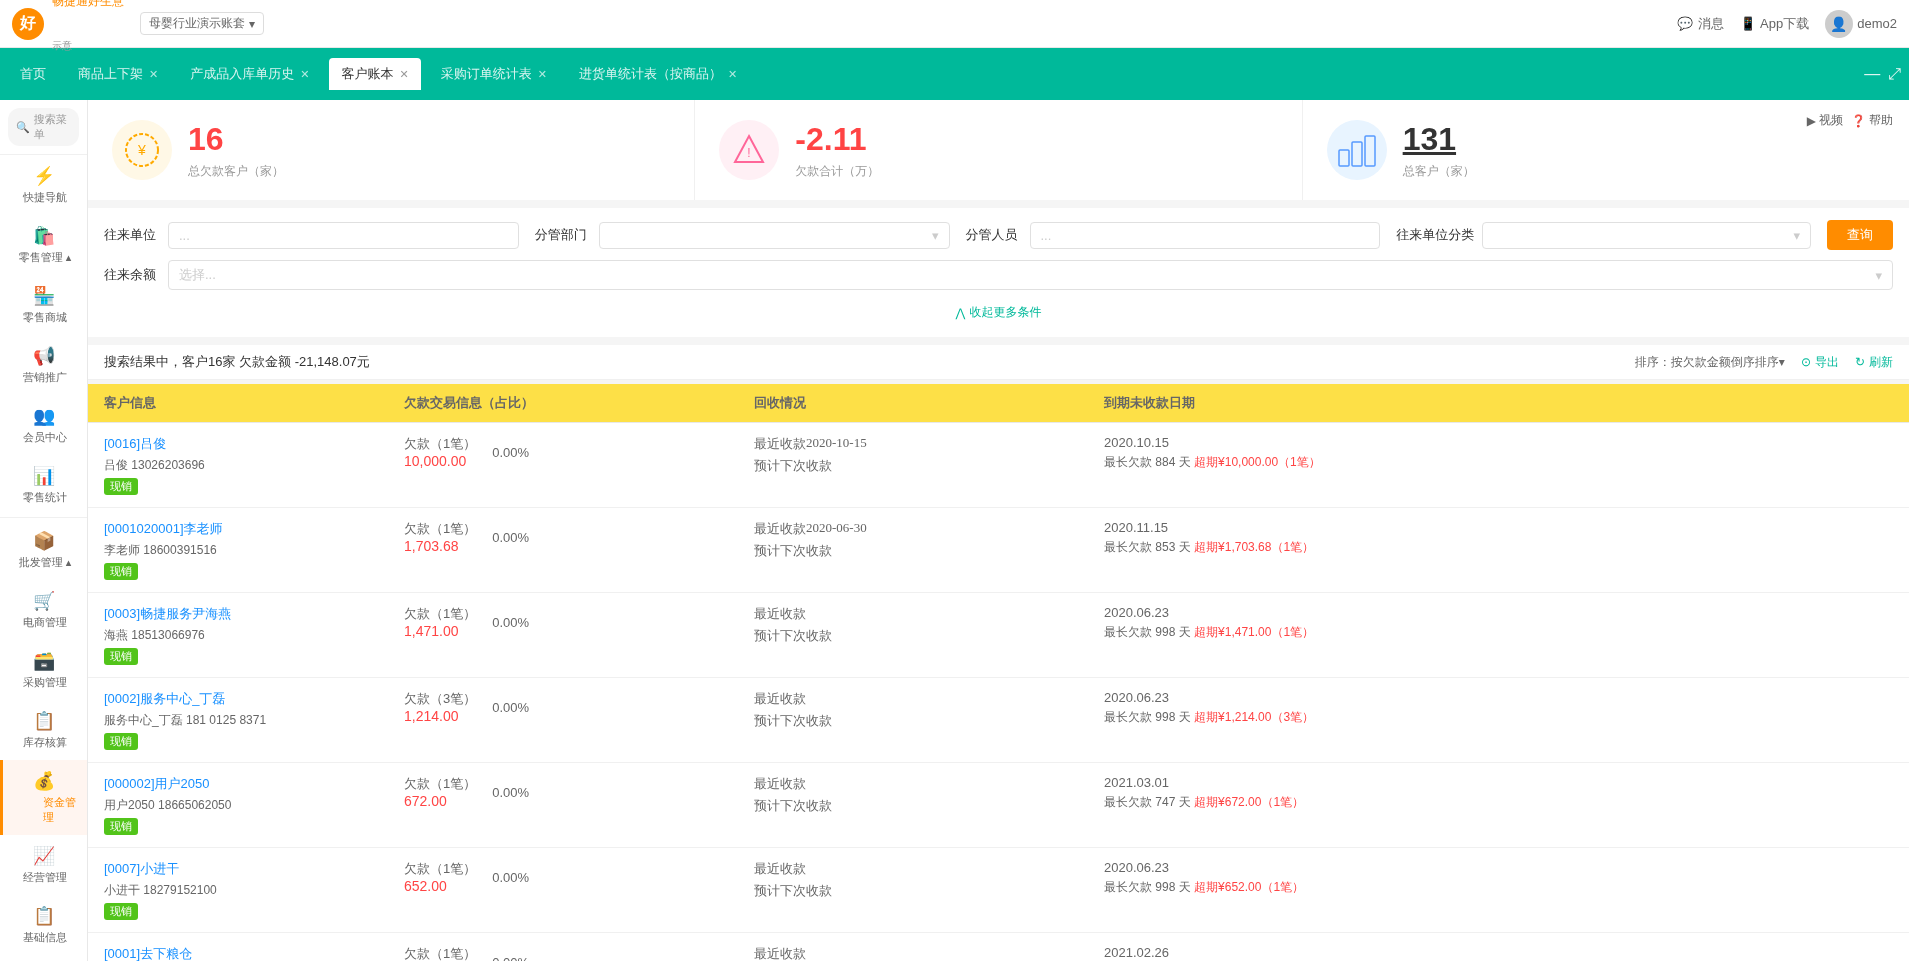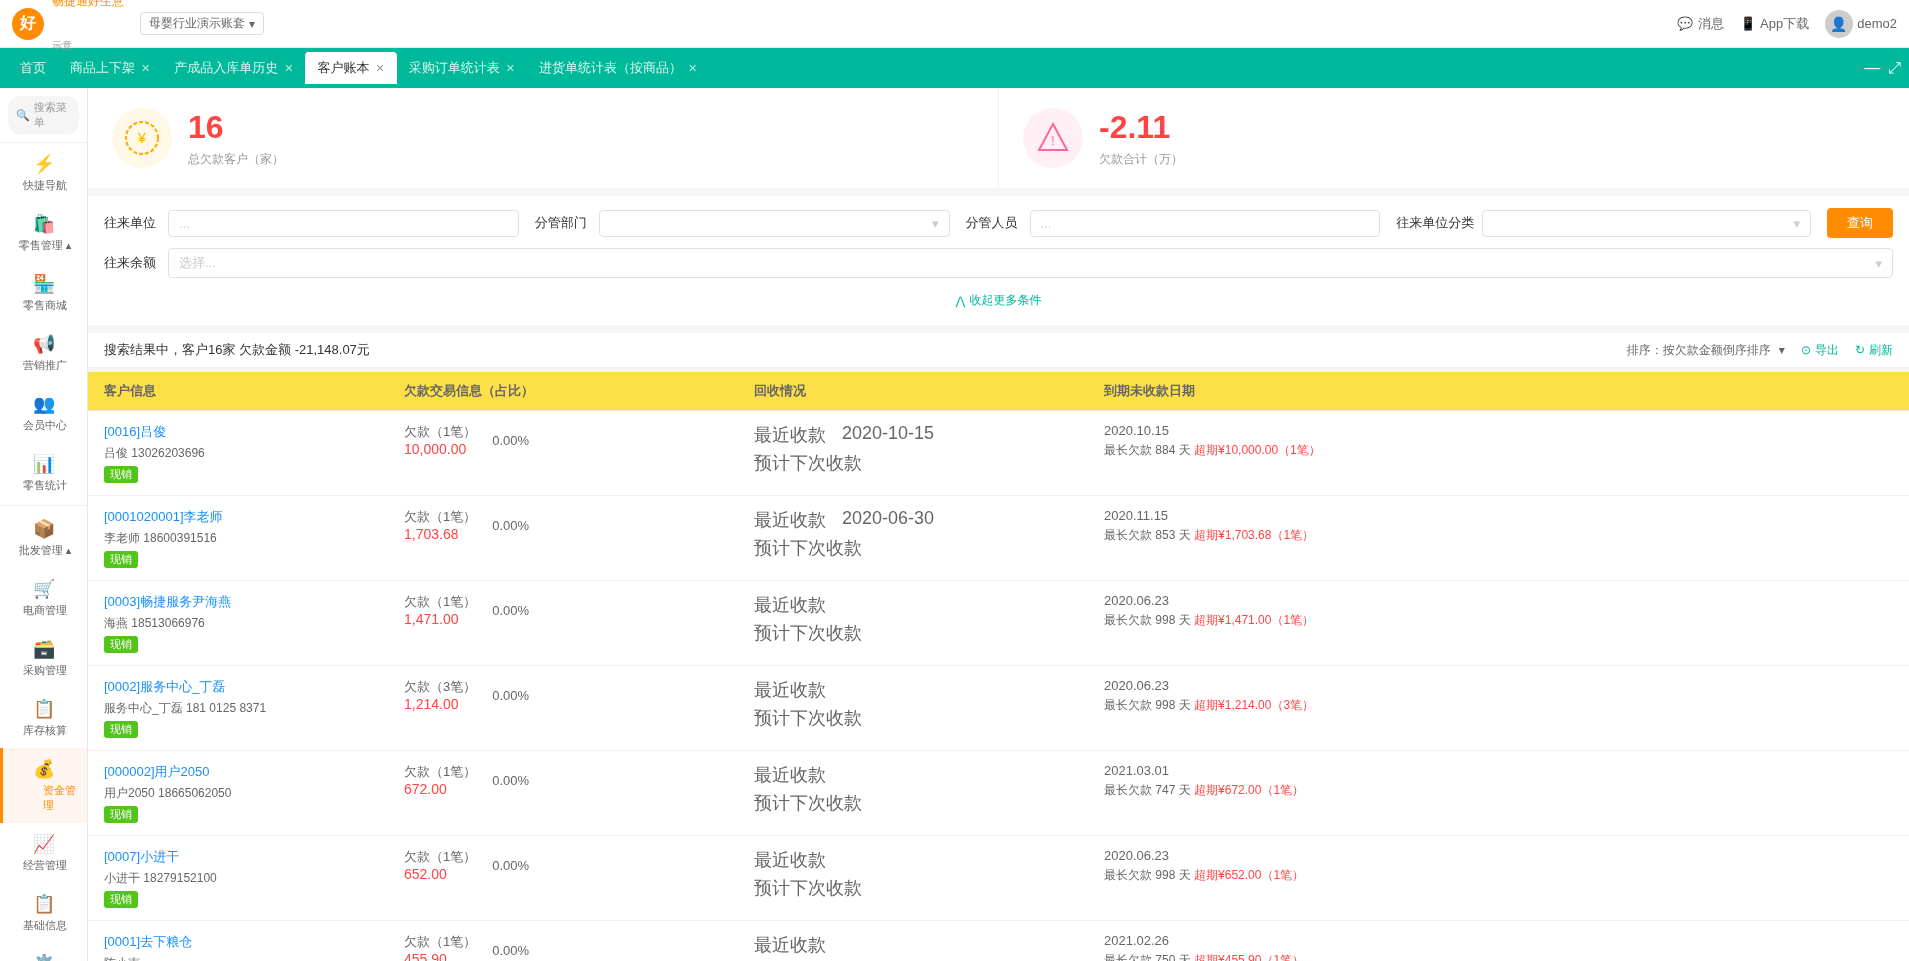--- a/index.html
+++ b/index.html
@@ -9,21 +9,21 @@
     .top-bar { display: flex; align-items: center; background: #fff; height: 48px; border-bottom: 1px solid #e8e8e8; padding: 0 12px; gap: 16px; }
     .logo-area { display: flex; align-items: center; gap: 8px; }
     .logo-icon { width: 32px; height: 32px; background: #ff8c00; border-radius: 50%; display: flex; align-items: center; justify-content: center; color: #fff; font-size: 16px; font-weight: bold; }
     .app-name { font-size: 12px; color: #ff8c00; line-height: 1.2; }
     .industry-selector { display: flex; align-items: center; gap: 4px; color: #666; font-size: 12px; border: 1px solid #ddd; border-radius: 4px; padding: 2px 8px; cursor: pointer; }
     .top-right { margin-left: auto; display: flex; align-items: center; gap: 16px; }
     .top-action { display: flex; align-items: center; gap: 4px; color: #666; font-size: 13px; cursor: pointer; }
     .avatar { width: 28px; height: 28px; border-radius: 50%; background: #ccc; display: flex; align-items: center; justify-content: center; overflow: hidden; }
 
     
-    .tab-bar { display: flex; align-items: center; background: #00b99a; height: 40px; padding: 0 8px; gap: 0; overflow: hidden; }
+    .tab-bar { display: flex; align-items: center; background: #00b99a; height: 52px; padding: 0 8px; gap: 8px; overflow: hidden; }
     .tab { display: flex; align-items: center; gap: 6px; padding: 0 12px; height: 32px; border-radius: 4px 4px 0 0; cursor: pointer; font-size: 13px; color: rgba(255,255,255,0.85); white-space: nowrap; }
     .tab.active { background: #fff; color: #333; border-radius: 4px 4px 0 0; }
     .tab-close { color: rgba(255,255,255,0.7); font-size: 11px; cursor: pointer; }
     .tab.active .tab-close { color: #999; }
     .tab-actions { margin-left: auto; display: flex; gap: 8px; }
     .tab-action-btn { color: rgba(255,255,255,0.9); cursor: pointer; font-size: 16px; }
 
     
     .main-layout { display: flex; height: calc(100vh - 88px); }
     
@@ -64,39 +64,39 @@
     .filter-select { flex: 1; border: 1px solid #e0e0e0; border-radius: 4px; padding: 5px 10px; font-size: 13px; color: #ccc; display: flex; align-items: center; justify-content: space-between; cursor: pointer; background: #fff; }
     .search-btn { background: #ff8c00; color: #fff; border: none; border-radius: 4px; padding: 6px 20px; font-size: 13px; cursor: pointer; white-space: nowrap; }
     .collapse-btn { text-align: center; color: #00b99a; font-size: 12px; cursor: pointer; display: flex; align-items: center; justify-content: center; gap: 4px; padding: 4px; }
 
     
     .result-bar { display: flex; align-items: center; justify-content: space-between; background: #fff; padding: 8px 16px; margin-bottom: 4px; border-bottom: 1px solid #f0f0f0; }
     .result-info { font-size: 13px; color: #666; }
     .result-info span { color: #333; }
     .result-actions { display: flex; align-items: center; gap: 16px; font-size: 12px; color: #666; }
     .result-action { display: flex; align-items: center; gap: 4px; cursor: pointer; color: #00b99a; }
-    .sort-selector { display: flex; align-items: center; gap: 8px; cursor: pointer; text-align: right; }
+    .sort-selector { display: flex; align-items: center; gap: 0; cursor: pointer; text-align: right; }
 
     
     .table-container { background: #fff; }
     .table-header { display: grid; grid-template-columns: 300px 350px 350px 1fr; background: #fde047; border-bottom: 1px solid #e8e8e8; padding: 10px 16px; font-size: 13px; font-weight: bold; color: #666; }
     .table-row { display: grid; grid-template-columns: 300px 350px 350px 1fr; padding: 12px 16px; border-bottom: 1px solid #f0f0f0; align-items: start; }
     
     .customer-info { display: flex; flex-direction: column; gap: 4px; }
     .customer-name { color: #1890ff; font-size: 13px; cursor: pointer; }
     .customer-phone { font-size: 12px; color: #666; }
     .customer-tag { display: inline-flex; align-items: center; padding: 1px 6px; border-radius: 3px; font-size: 11px; color: #fff; background: #52c41a; width: fit-content; }
     
     .debt-info { display: flex; align-items: center; gap: 16px; }
     .debt-count { font-size: 13px; color: #666; }
     .debt-amount { font-size: 14px; color: #ff4444; font-weight: 500; }
     .debt-percent { font-size: 13px; color: #666; }
     
     .recovery-info { display: flex; flex-direction: column; gap: 4px; }
-    .recovery-row { display: flex; gap: 16px; font-size: 18px; color: #666; }
+    .recovery-row { display: flex; font-size: 13px; color: #666; font-family: Liberation Serif, serif; }
     .recovery-label { color: #666; }
     .recovery-date { color: #666; }
     
     .overdue-info { display: flex; flex-direction: column; gap: 4px; }
     .overdue-date { font-size: 13px; color: #666; }
     .overdue-detail { font-size: 12px; color: #666; }
     .overdue-link { color: #ff4444; cursor: pointer; }
 
     
     ::-webkit-scrollbar { width: 6px; height: 6px; }
@@ -259,20 +259,43 @@
           <svg width="36" height="36" viewBox="0 0 36 36" fill="none">
             <polygon points="18,4 32,30 4,30" stroke="#ff6699" stroke-width="2" fill="none"></polygon>
             <text x="18" y="25" text-anchor="middle" font-size="12" fill="#ff6699">!</text>
           </svg>
         </div>
         <div class="stat-info">
           <span class="stat-number negative">-2.11</span>
           <span class="stat-label">欠款合计（万）</span>
         </div>
       </div>
+      <div class="stat-card">
+        <div class="stat-icon blue">
+          <svg width="40" height="36" viewBox="0 0 40 36" fill="none">
+            <rect x="2" y="18" width="10" height="16" rx="1" stroke="#5599ff" stroke-width="1.5" fill="none"></rect>
+            <rect x="15" y="10" width="10" height="24" rx="1" stroke="#5599ff" stroke-width="1.5" fill="none"></rect>
+            <rect x="28" y="4" width="10" height="30" rx="1" stroke="#5599ff" stroke-width="1.5" fill="none"></rect>
+          </svg>
+        </div>
+        <div class="stat-info">
+          <span class="stat-number black" style="color:#333;text-decoration:underline;">131</span>
+          <span class="stat-label">总客户（家）</span>
+        </div>
+        <div class="stat-top-actions">
+          <span class="stat-top-action">
+            <span>▶</span>
+            <span>视频</span>
+          </span>
+          <span class="stat-top-action">
+            <span>❓</span>
+            <span>帮助</span>
+          </span>
+        </div>
+      </div>
     </div>
 
     <div class="filter-area">
       <div class="filter-row">
         <div class="filter-item">
           <span class="filter-label">往来单位</span>
           <div class="filter-input">
             <span style="color:#ccc;">...</span>
           </div>
         </div>

